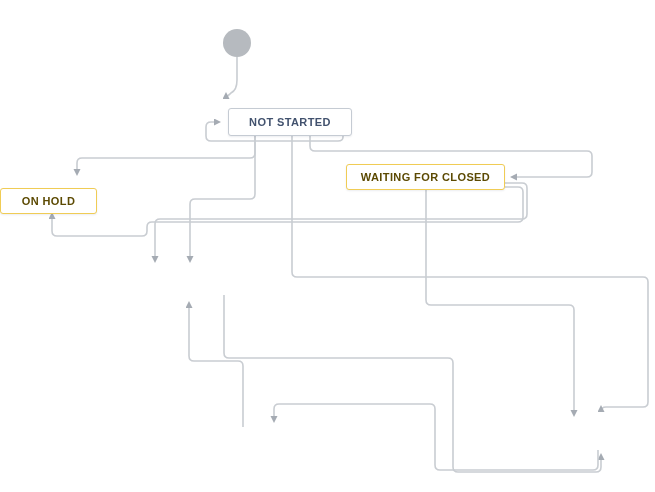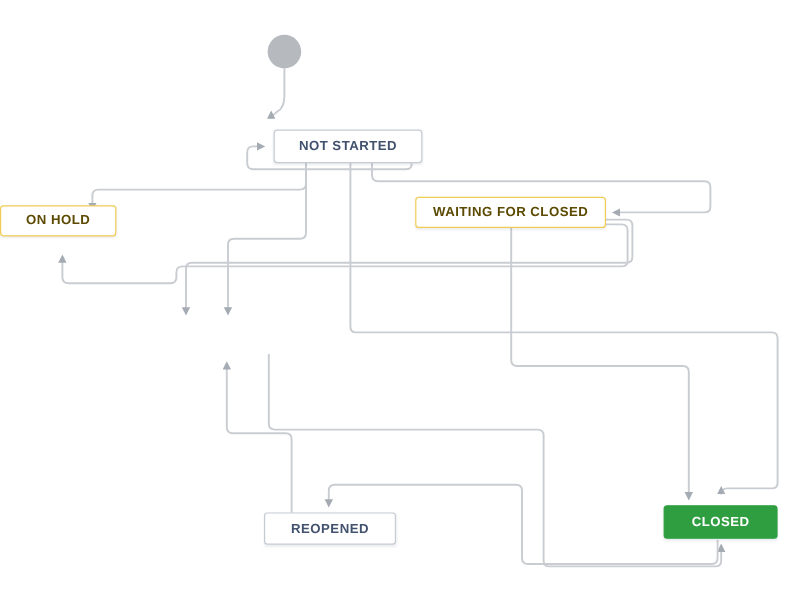--- a/index.html
+++ b/index.html
@@ -15,21 +15,21 @@
     border:1px solid #C5CBD3;border-radius:3px;
     display:flex;align-items:center;justify-content:center;
     font-size:11px;font-weight:700;letter-spacing:.4px;color:#42526E;
     box-shadow:0 1px 2px rgba(9,30,66,.08);cursor:pointer;
   }
   .node.yellow{border-color:#F0CC55;color:#5C4A03;}
   .node.green{background:var(--green,#2E9E40);border-color:var(--green,#2E9E40);color:#ffffff;}
   .node.gray{border-color:#C5CBD3;color:#42526E;}
   
   #node-not-started{left:228px;top:108px;width:124px;height:28px;}
-  #node-on-hold{left:0px;top:171px;width:97px;height:26px;}
+  #node-on-hold{left:0px;top:188px;width:97px;height:26px;}
   #node-waiting-for-input{left:346px;top:164px;width:159px;height:26px;}
   #node-in-progress{left:127px;top:268px;width:125px;height:27px;}
   #node-reopened{left:220px;top:427px;width:110px;height:27px;}
   #node-closed{left:553px;top:421px;width:95px;height:28px;}
 </style>
 </head>
 <body>
 
 <div id="canvas">
   <svg width="655" height="492" viewBox="0 0 655 492">
@@ -68,19 +68,13 @@
 
   <div class="node gray" id="node-not-started">
     <span>NOT STARTED</span>
   </div>
   <div class="node yellow" id="node-on-hold">
     <span>ON HOLD</span>
   </div>
   <div class="node yellow" id="node-waiting-for-input">
     <span>WAITING FOR CLOSED</span>
   </div>
-  <div class="node gray" id="node-reopened">
-    <span>REOPENED</span>
-  </div>
-  <div class="node green" id="node-closed">
-    <span>CLOSED</span>
-  </div>
 </div>
 
 </body></html>

